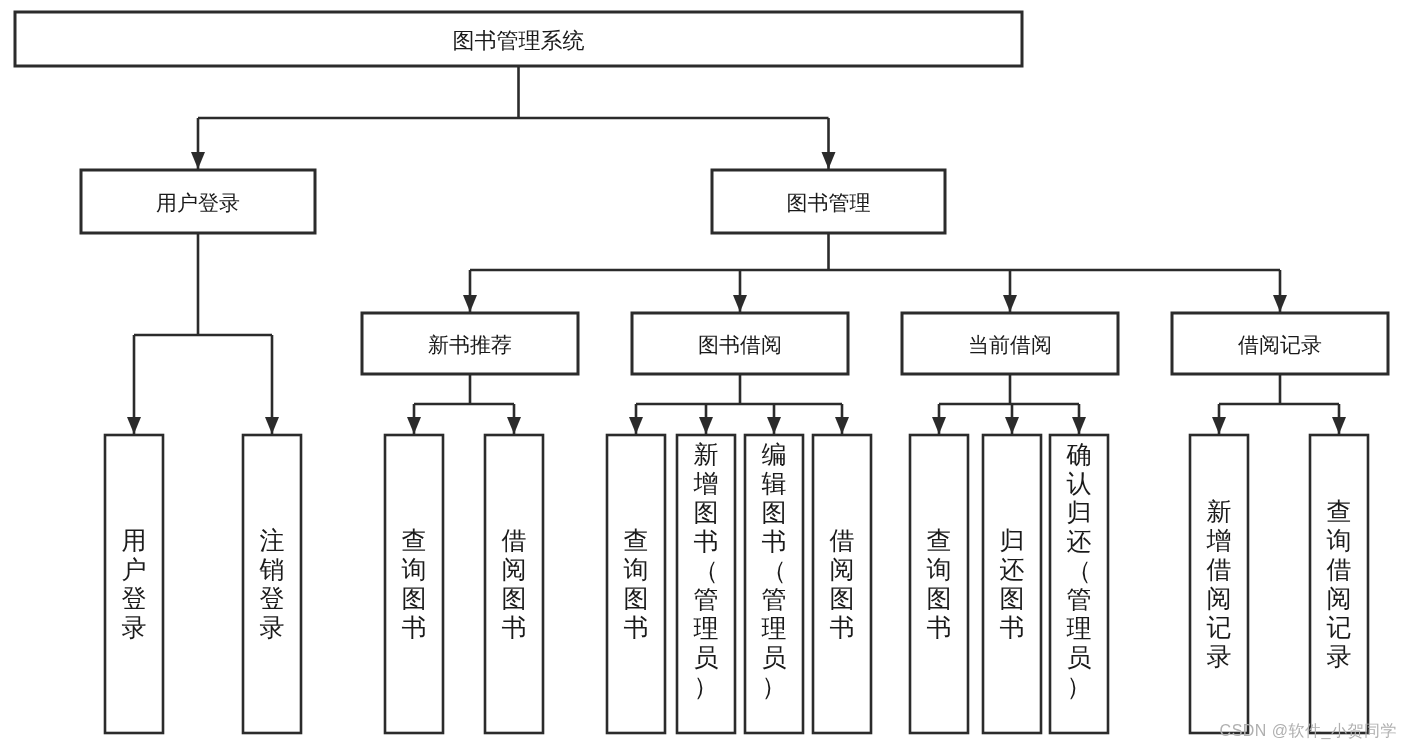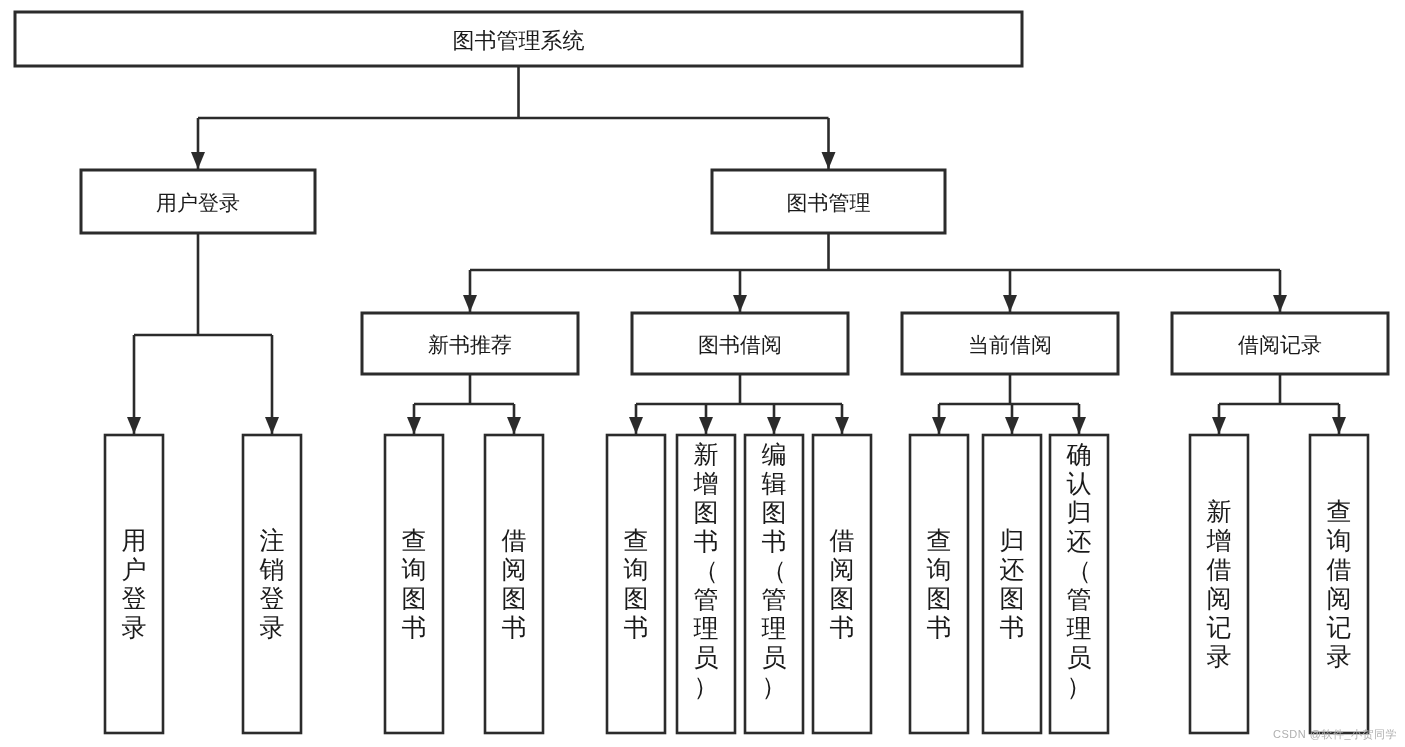--- a/index.html
+++ b/index.html
@@ -57,21 +57,21 @@
     font-family: "Liberation Sans", "DejaVu Sans", sans-serif;
     fill: #1a1a1a;
     font-size: 25px;
     text-anchor: middle;
   }
   .watermark {
     position: absolute;
     right: 8px;
     bottom: 5px;
     font-family: "Liberation Sans", "DejaVu Sans", sans-serif;
-    font-size: 11px;
+    font-size: 16px;
     color: #b0b0b0;
     letter-spacing: 0.5px;
     white-space: nowrap;
     user-select: none;
   }
 </style>
 </head>
 <body>
 
 <div id="diagram-root">

